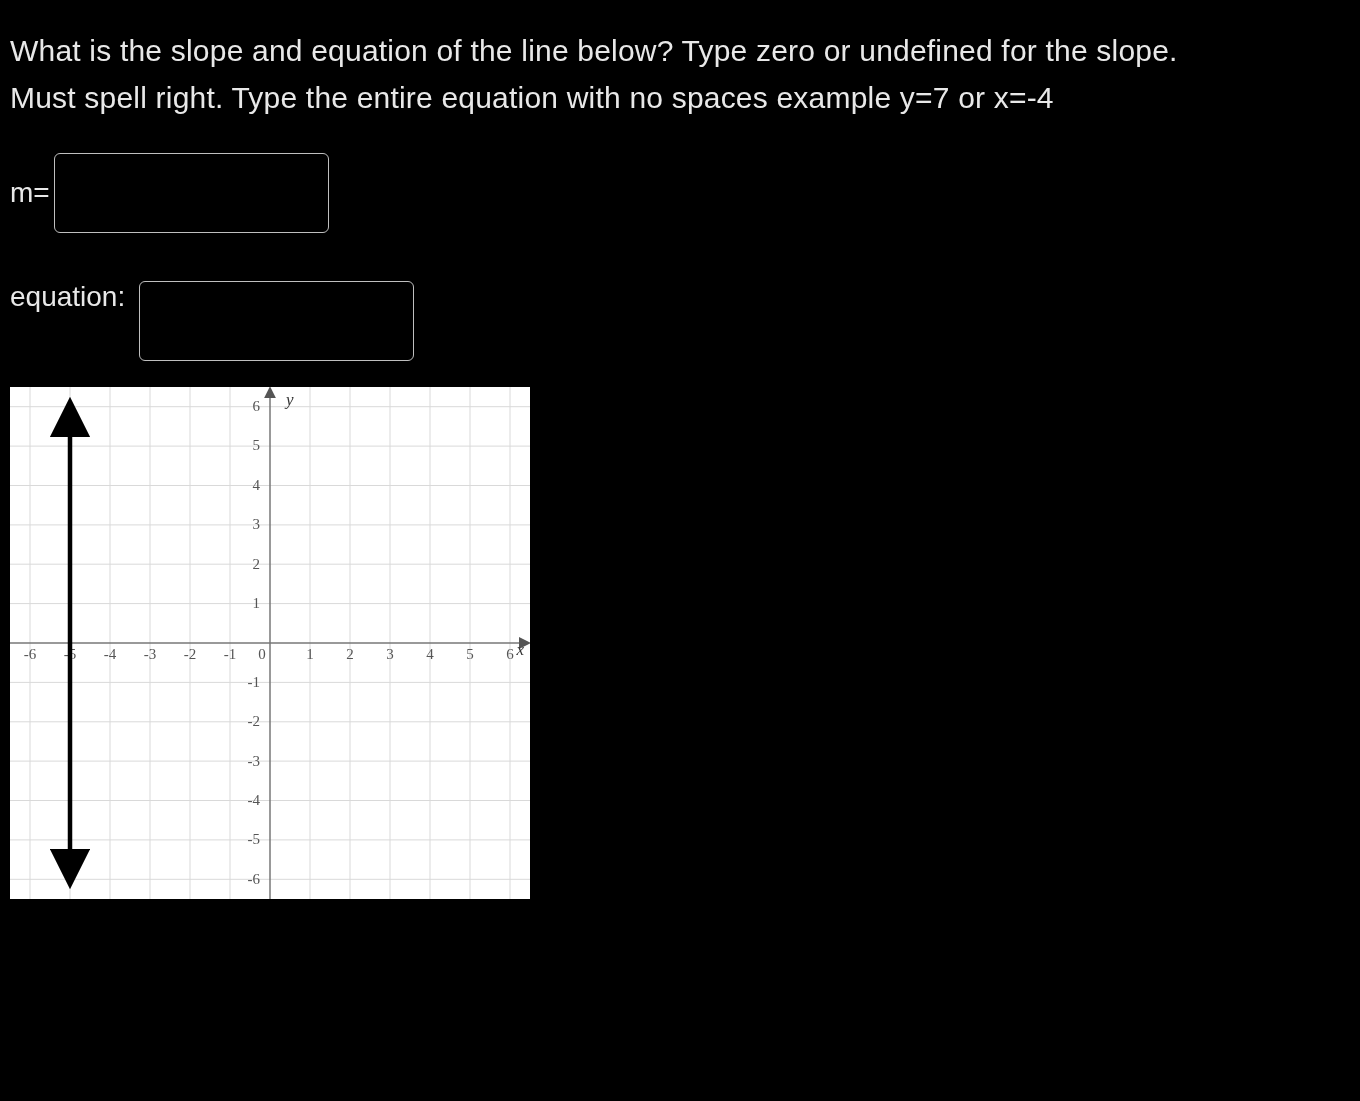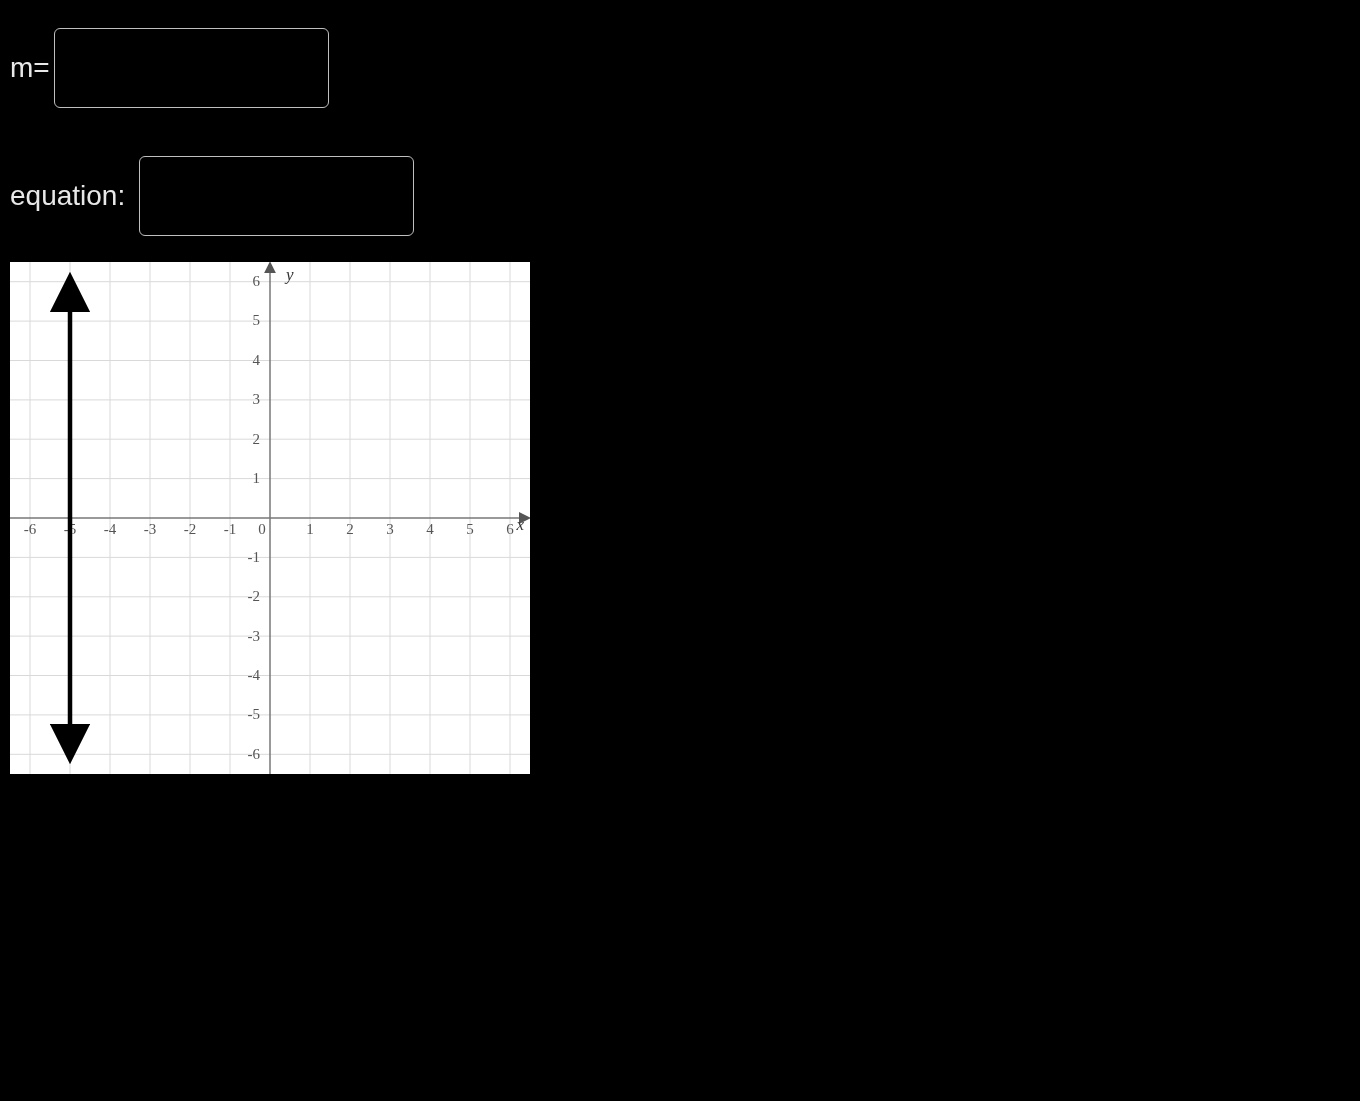--- a/index.html
+++ b/index.html
@@ -23,21 +23,21 @@
   .txtbox {
     background: #000;
     border: 1px solid #bfbfbf;
     height: 80px;
     width: 275px;
     border-radius: 6px;
     color: #fff;
     font-size: 26px;
     padding: 0 12px;
   }
-  .row2 { display: flex; align-items: center; margin-bottom: 26px; }
+  .row2 { display: flex; align-items: flex-start; margin-bottom: 26px; }
   .row2 .lbl { margin-right: 14px; }
   .graph-wrap {
     width: 520px; height: 512px;
     background: #fff;
     position: relative;
     overflow: hidden;
   }
   svg.graph { position: absolute; inset: 0; }
   .tick-lbl {
     font-family: Georgia, "Times New Roman", serif;
@@ -48,20 +48,24 @@
     font-family: Georgia, "Times New Roman", serif;
     font-style: italic;
     font-size: 17px;
     fill: #333;
   }
 </style>
 </head>
 <body>
 <div class="page">
 
+  <div class="question">
+    <span>What is the slope and equation of the line below?  Type zero or undefined for the slope.</span><br>
+    <span>Must spell right.    Type the entire equation with no spaces example y=7 or x=-4</span>
+  </div>
 
   <div class="row">
     <span class="lbl">m=</span>
     <input class="txtbox" type="text" value="" style="">
   </div>
 
   <div class="row2">
     <span class="lbl">equation:</span>
     <input class="txtbox" type="text" value="" style="">
   </div>

